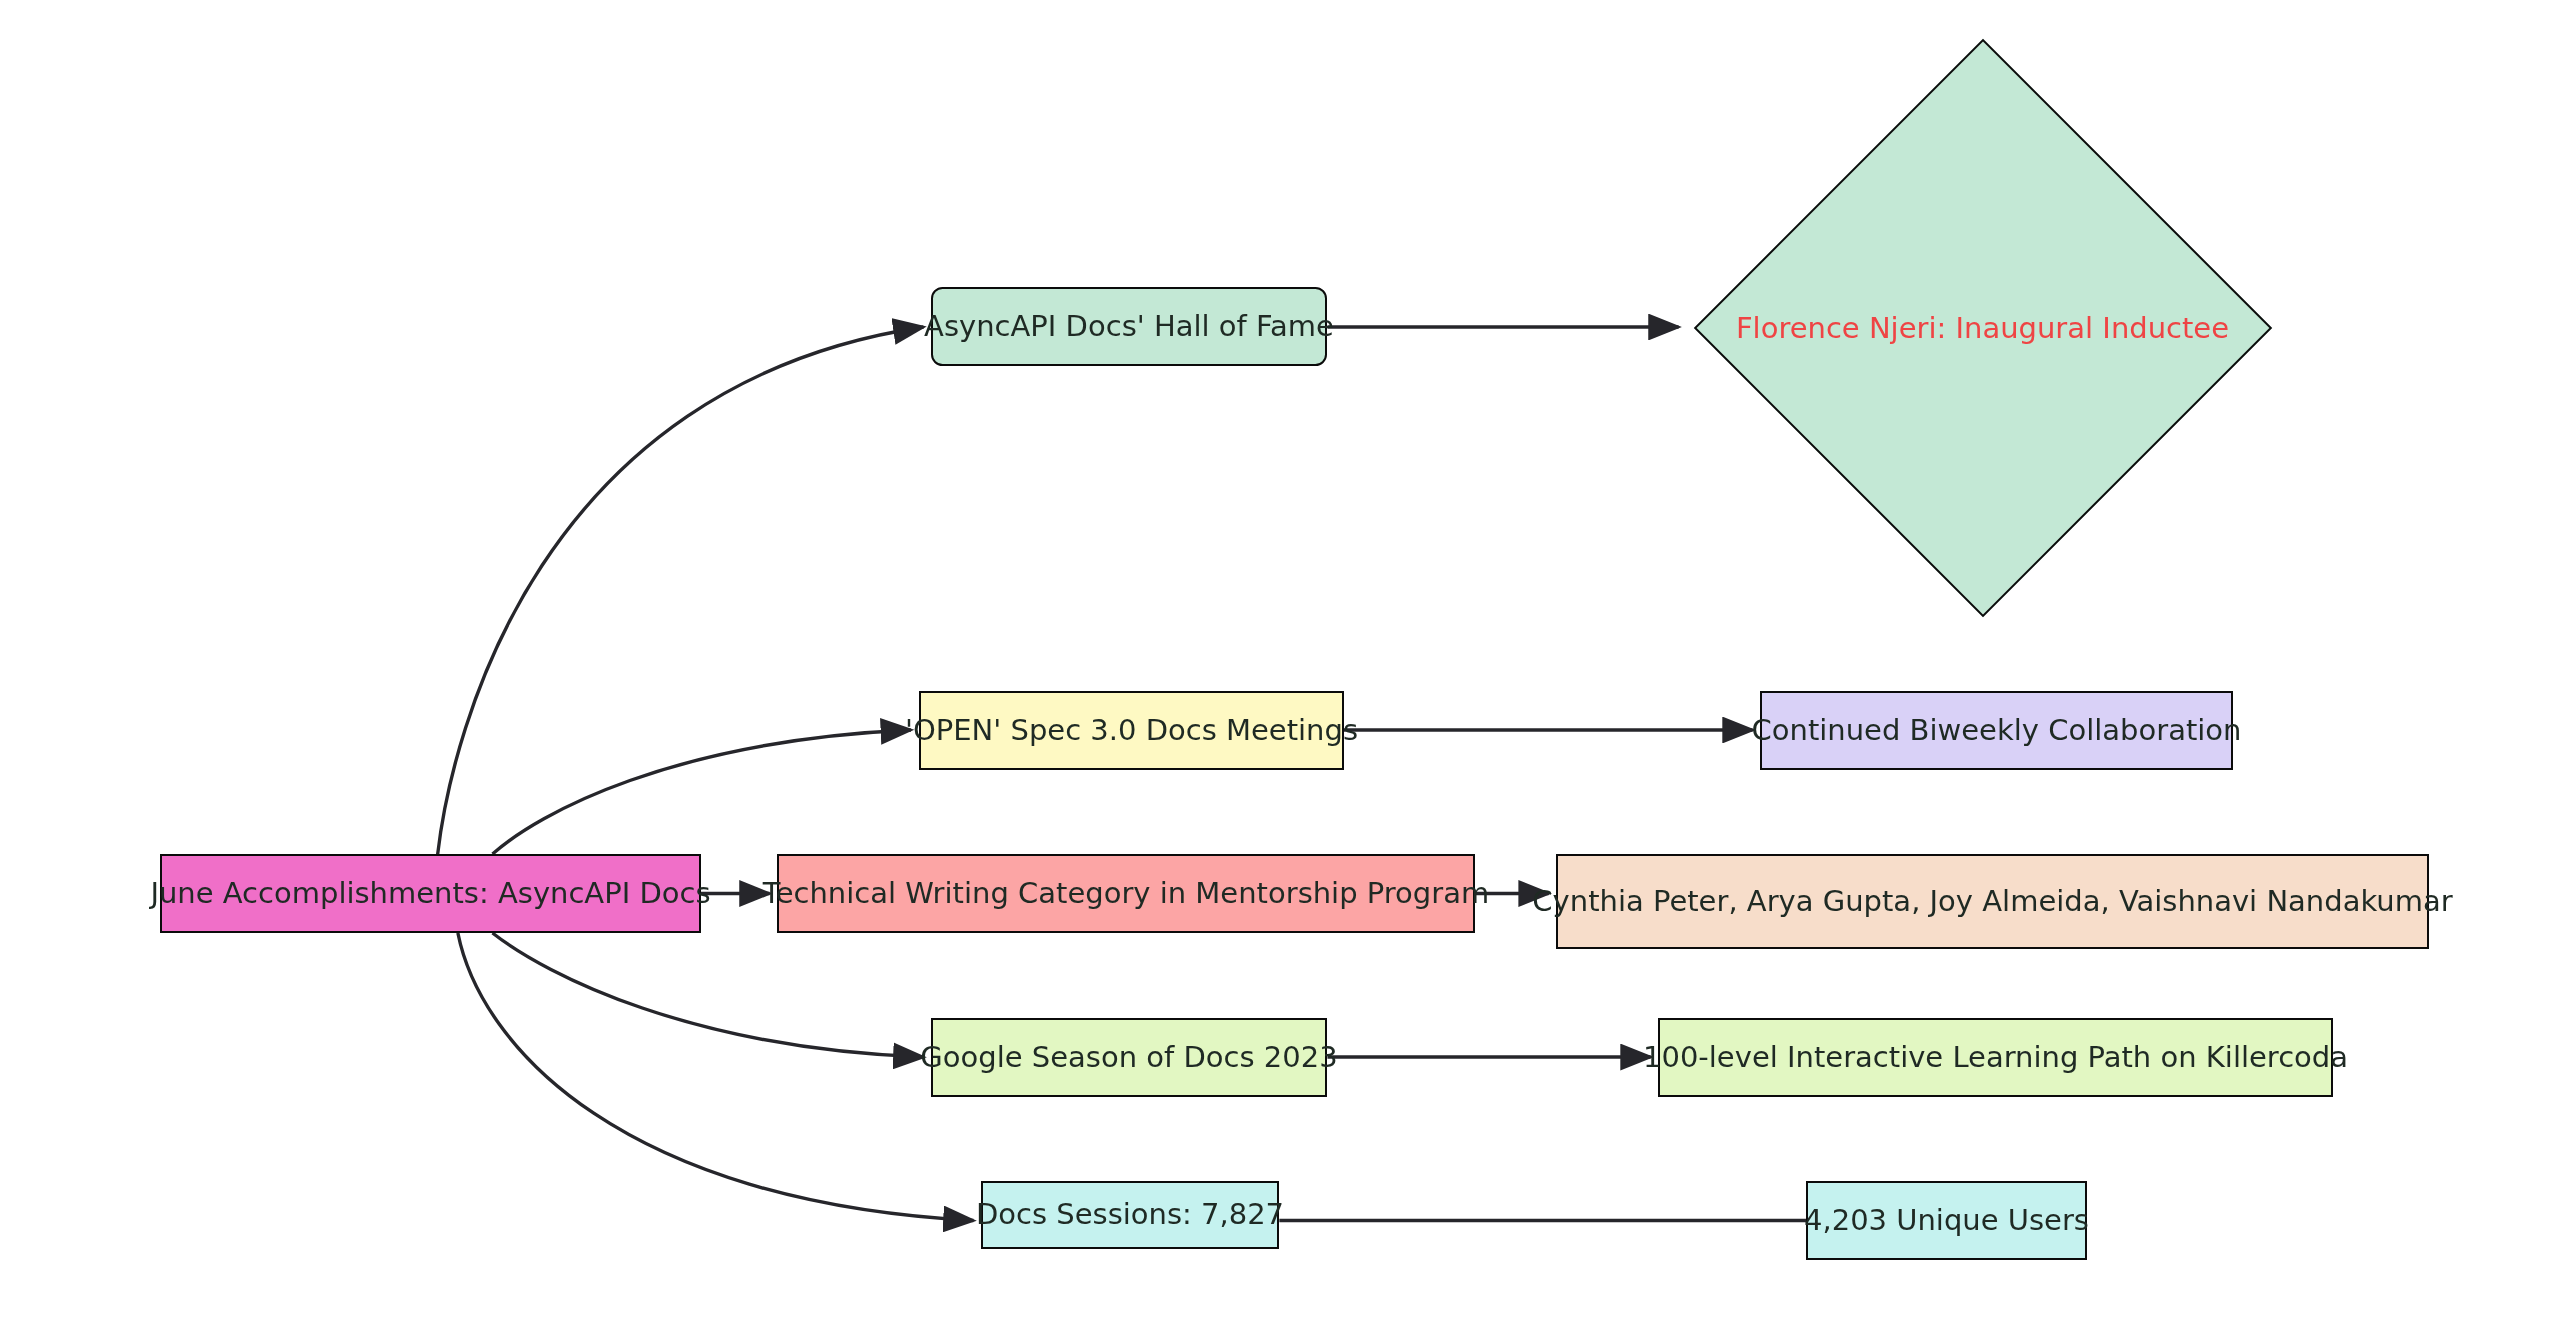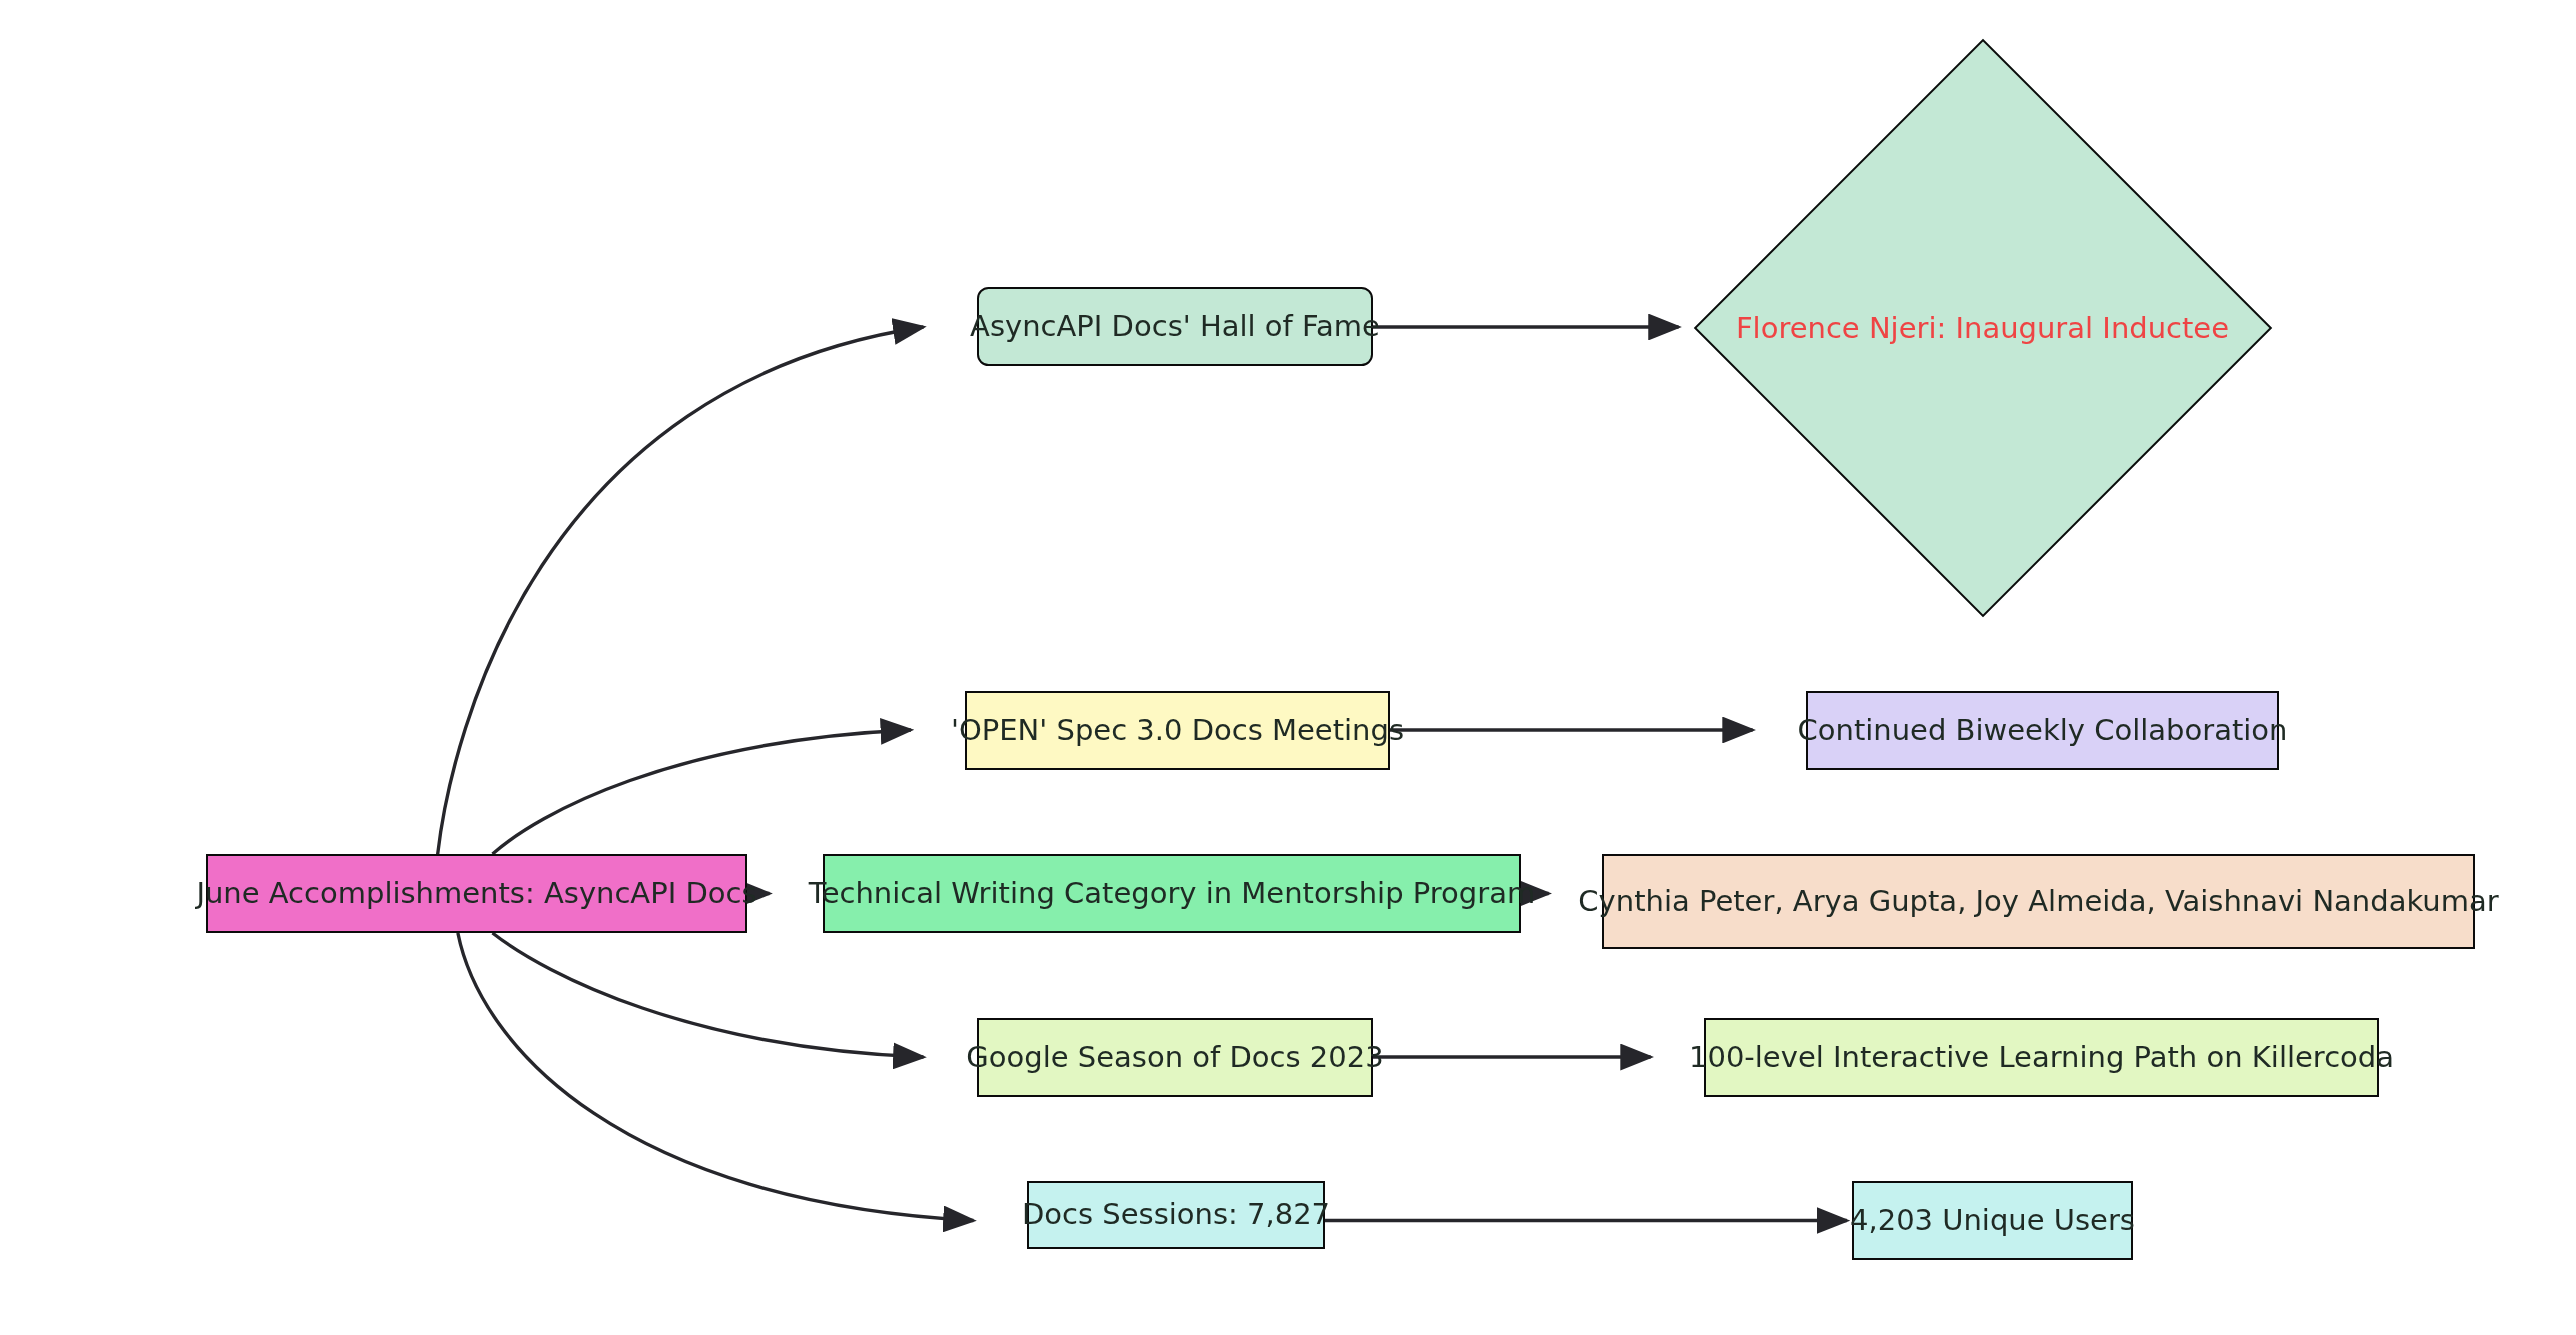--- a/index.html
+++ b/index.html
@@ -33,21 +33,20 @@
     display: flex;
     align-items: center;
     justify-content: center;
     text-align: center;
     font-family: "DejaVu Sans", sans-serif;
     font-size: 29px;
     line-height: 1.15;
     color: #1f2a24;
     white-space: nowrap;
     z-index: 5;
-    margin-left: 46px;
   }
   .node.rounded { border-radius: 11.5px; }
   .node-label { display: block; padding: 0 17.3px; }
 
   
   .diamond-wrap {
     position: absolute;
     z-index: 5;
     display: flex;
     align-items: center;
@@ -109,21 +108,21 @@
     <span class="diamond-label">Florence Njeri: Inaugural Inductee</span>
   </div>
 
   <div class="node" style="left: 919px; top: 691px; width: 425px; height: 79px; background: #fef9c3;">
     <span class="node-label">'OPEN' Spec 3.0 Docs Meetings</span>
   </div>
   <div class="node" style="left: 1760px; top: 691px; width: 473px; height: 79px; background: rgb(217, 209, 247);">
     <span class="node-label">Continued Biweekly Collaboration</span>
   </div>
 
-  <div class="node" style="left: 777px; top: 854px; width: 698px; height: 79px; background: #86efac;">
+  <div class="node" style="left: 777px; top: 854px; width: 698px; height: 79px; background: #fca5a5;">
     <span class="node-label">Technical Writing Category in Mentorship Program</span>
   </div>
   <div class="node" style="left: 1556px; top: 854px; width: 873px; height: 95px; background: rgb(247, 221, 202);">
     <span class="node-label">Cynthia Peter, Arya Gupta, Joy Almeida, Vaishnavi Nandakumar</span>
   </div>
 
   <div class="node" style="left: 931px; top: 1018px; width: 396px; height: 79px; background: rgb(226, 247, 194);">
     <span class="node-label">Google Season of Docs 2023</span>
   </div>
   <div class="node" style="left: 1658px; top: 1018px; width: 675px; height: 79px; background: rgb(226, 247, 194);">

